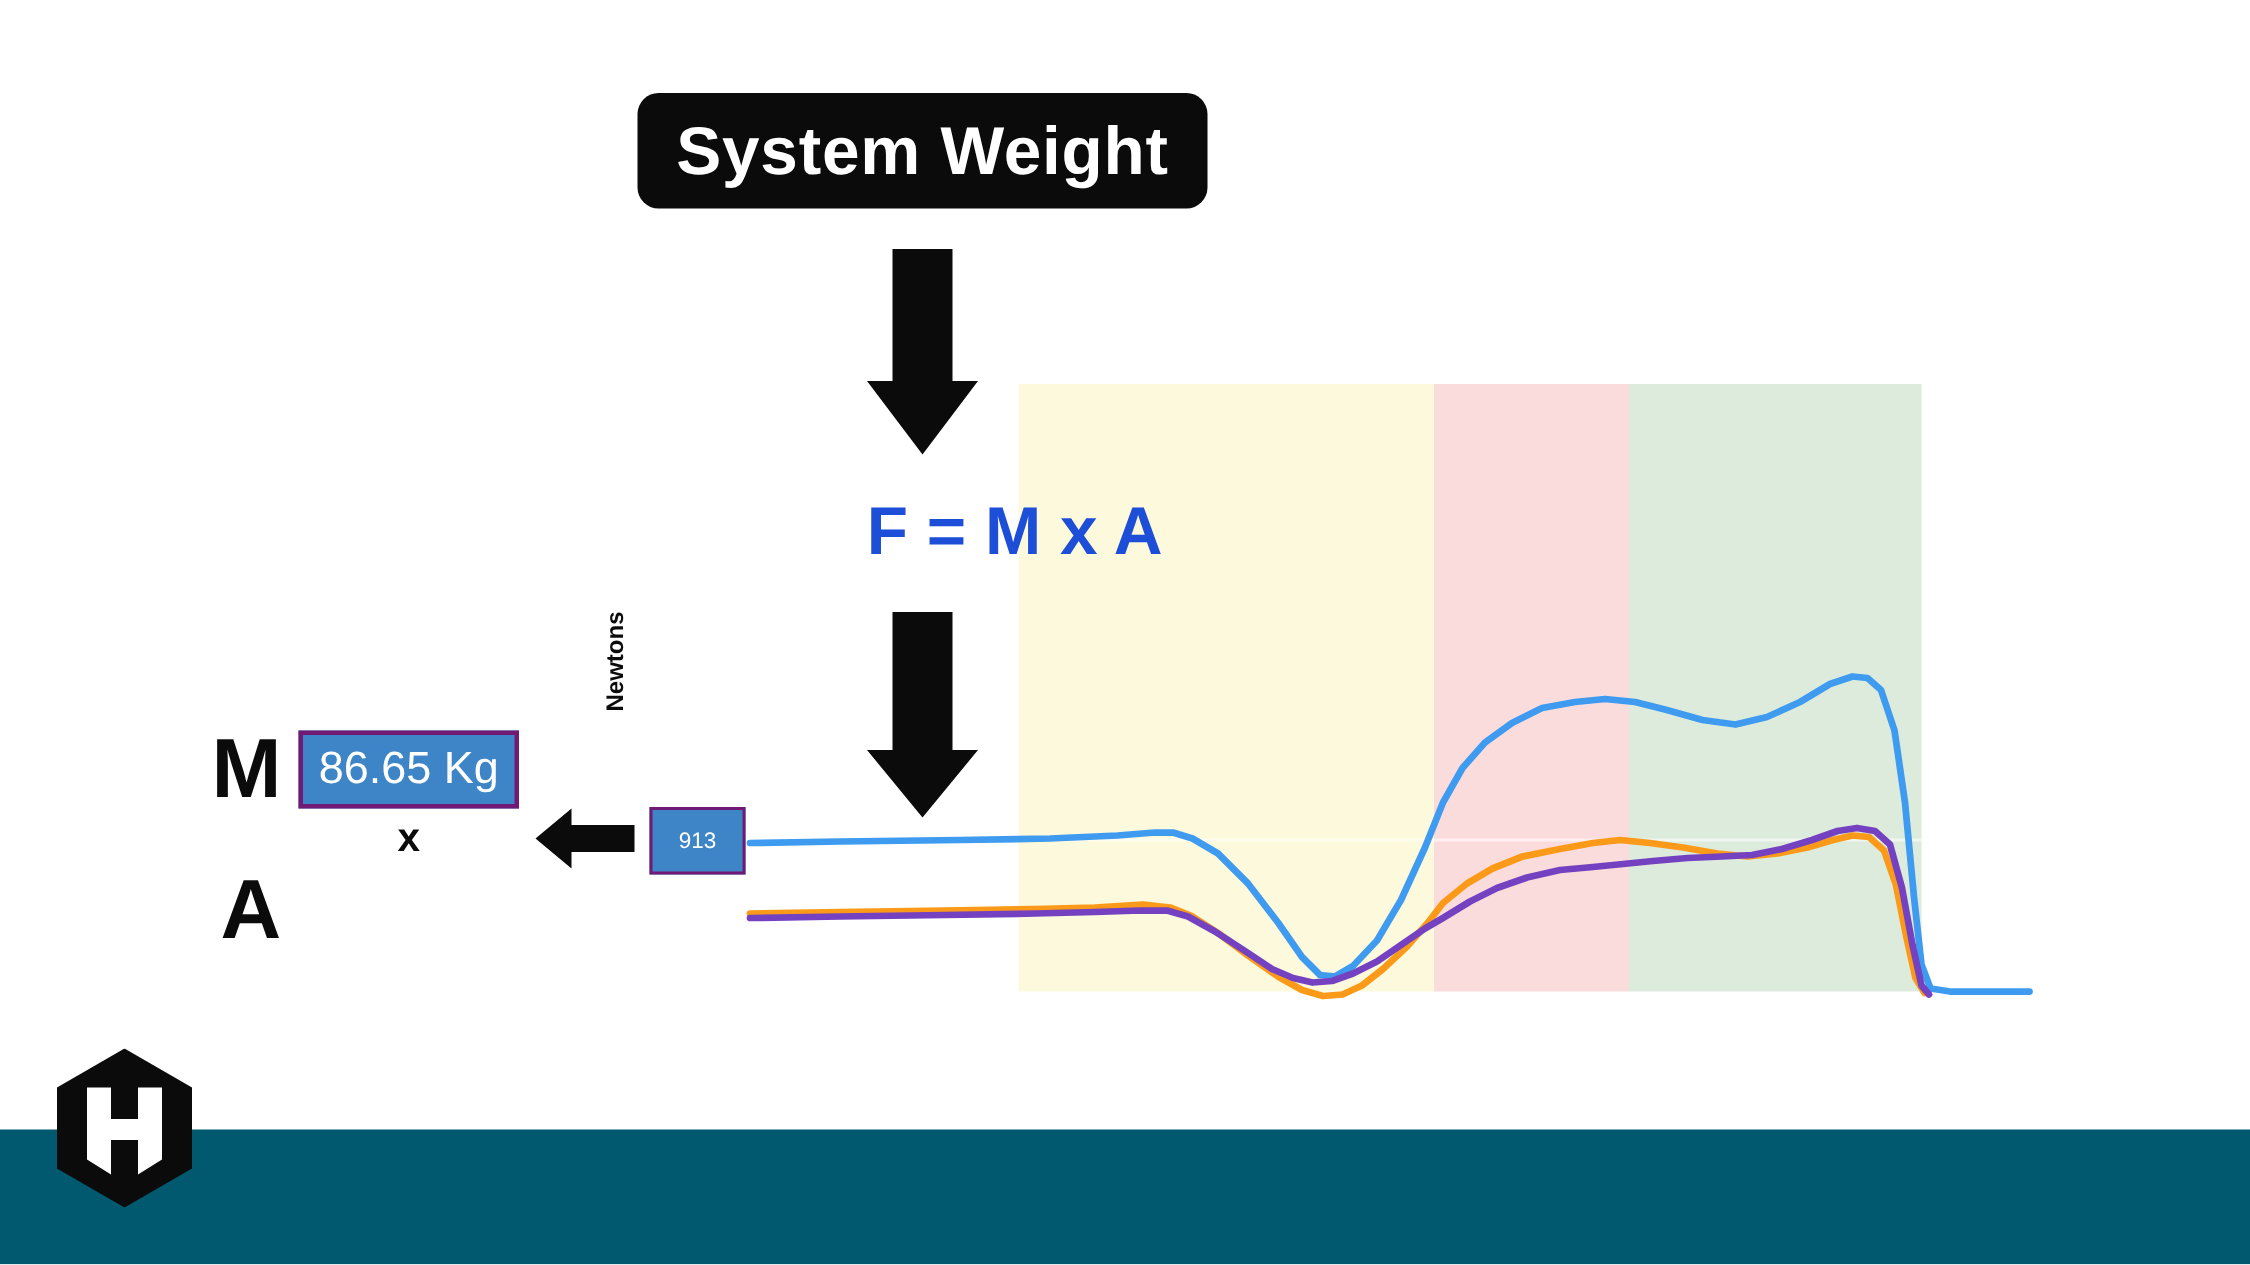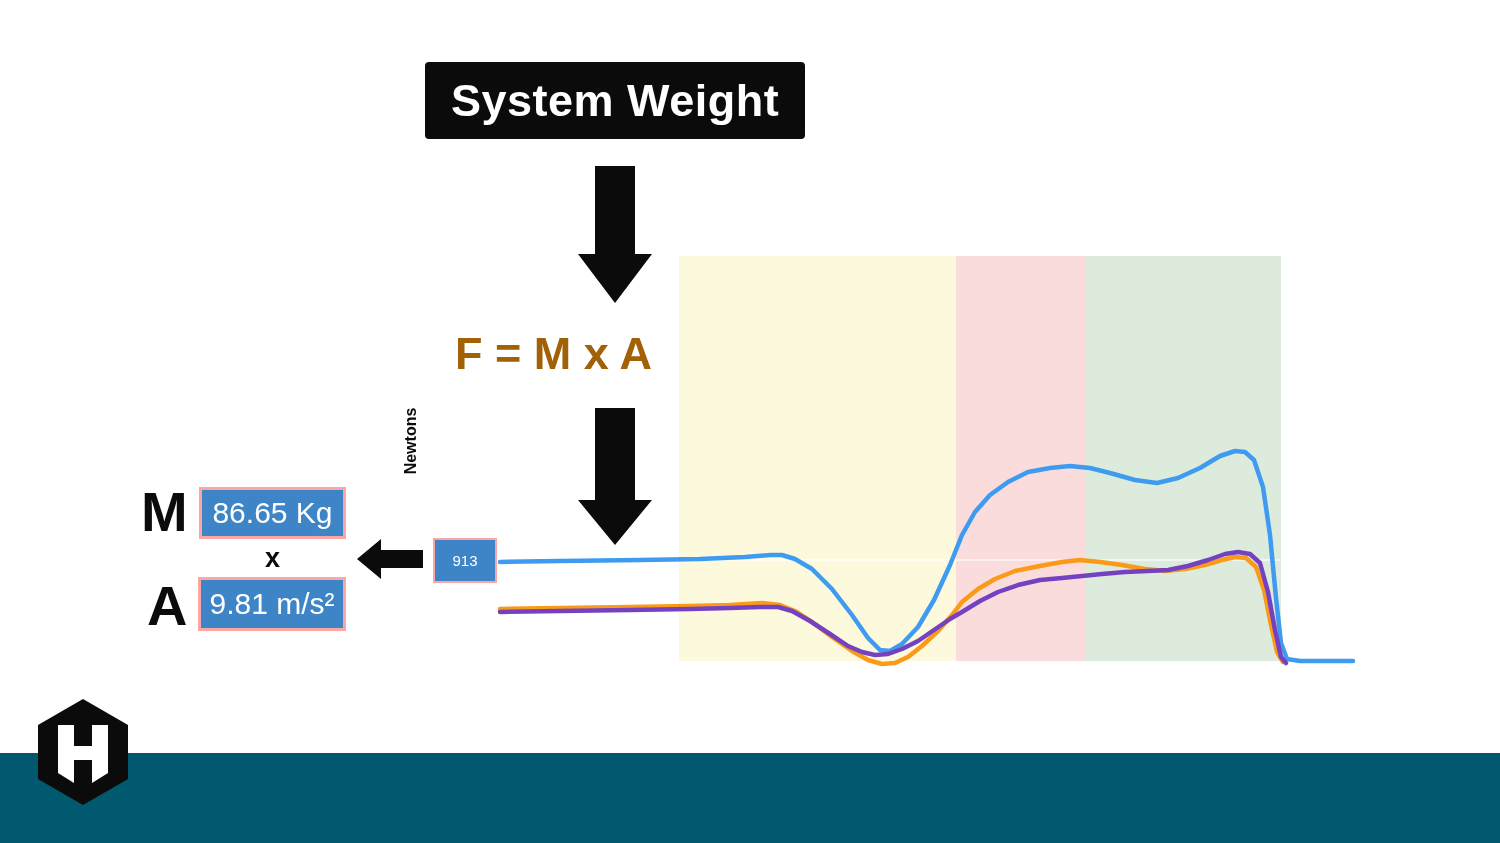--- a/index.html
+++ b/index.html
@@ -10,37 +10,37 @@
     height: 843px;
     overflow: hidden;
     background: #ffffff;
     font-family: "Liberation Sans", sans-serif;
   }
   .badge {
     position: absolute;
     left: 425px; top: 62px;
     width: 380px; height: 77px;
     background: #0b0b0b;
-    border-radius: 4px;
+    border-radius: 14px;
     display: flex; align-items: center; justify-content: center;
   }
   .badge span {
     color: #ffffff;
     font-size: 45px;
     font-weight: 800;
     letter-spacing: 0.5px;
   }
   .formula {
     position: absolute;
     left: 455px; top: 328px;
     width: 320px;
-    text-align: left;
+    text-align: right;
     font-size: 45px;
     font-weight: 800;
-    color: #a16207;
+    color: #1d4ed8;
   }
   .newtons {
     position: absolute;
     left: 361px; top: 432px;
     width: 100px;
     text-align: center;
     font-size: 16px;
     font-weight: 700;
     color: #0b0b0b;
     transform: rotate(-90deg);
@@ -50,21 +50,21 @@
     font-size: 56px;
     font-weight: 800;
     color: #0b0b0b;
     line-height: 1;
   }
   .letter-m { left: 141px; top: 484px; }
   .letter-a { left: 147px; top: 578px; }
   .value-box {
     position: absolute;
     background: #3D85C6;
-    border: 3px solid #fca5a5;
+    border: 3px solid #701a75;
     display: flex; align-items: center; justify-content: center;
     color: #ffffff;
   }
   .mass-box  { left: 199px; top: 487px; width: 147px; height: 52px; font-size: 30px; }
   .accel-box { left: 198px; top: 577px; width: 148px; height: 54px; font-size: 30px; }
   .result-box{ left: 433px; top: 538px; width: 64px;  height: 45px; font-size: 15px; border-width: 2px; }
   .times-x {
     position: absolute;
     left: 199px; top: 543px;
     width: 147px;
@@ -111,23 +111,20 @@
   <div class="formula">F = M x A</div>
 
   <div class="newtons">Newtons</div>
 
   <div class="big-letter letter-m">M</div>
   <div class="value-box mass-box">
     <span>86.65 Kg</span>
   </div>
   <div class="times-x">x</div>
   <div class="big-letter letter-a">A</div>
-  <div class="value-box accel-box">
-    <span>9.81 m/s²</span>
-  </div>
 
   <div class="value-box result-box">
     <span>913</span>
   </div>
 
   <svg class="overlay-svg" viewBox="0 0 1500 843">
     <path fill="#0b0b0b" d="M595,166 L635,166 L635,254 L652,254 L615,303 L578,254 L595,254 Z"></path>
     <path fill="#0b0b0b" d="M595,408 L635,408 L635,500 L652,500 L615,545 L578,500 L595,500 Z"></path>
     <path fill="#0b0b0b" d="M357,559 L381,539 L381,550 L423,550 L423,568 L381,568 L381,579 Z"></path>
     <g id="series-group">

